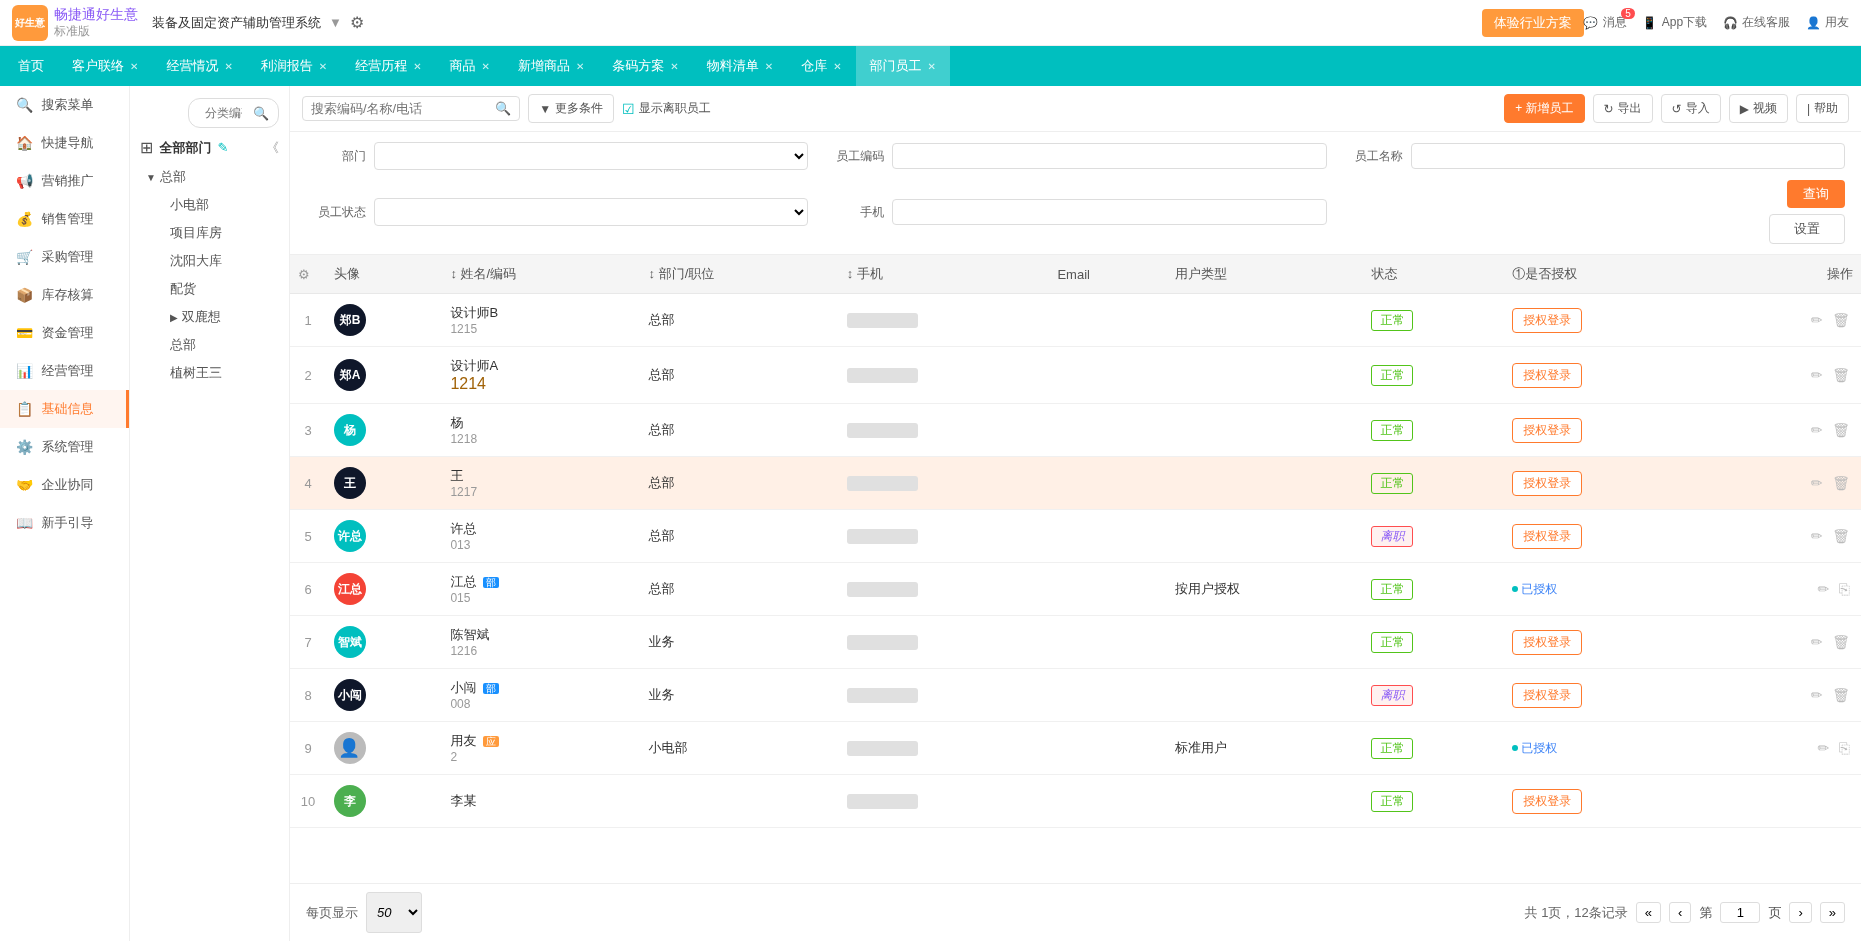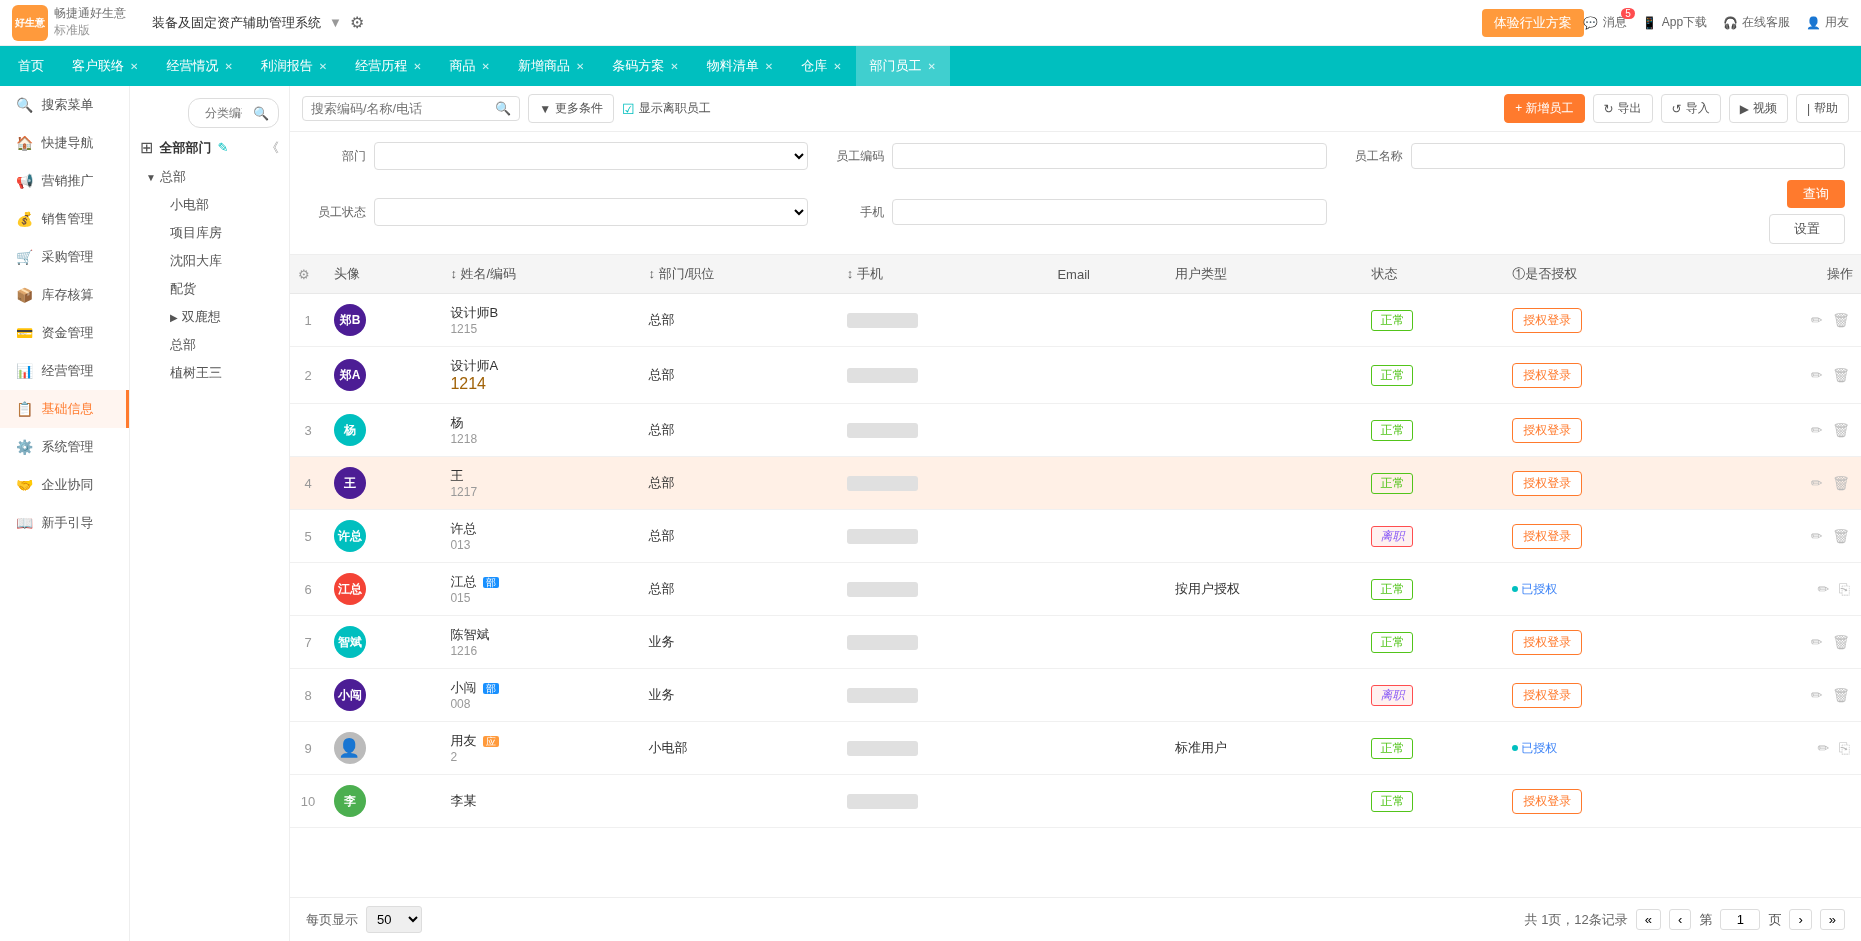--- a/index.html
+++ b/index.html
@@ -2,21 +2,21 @@
 <html><head>
   <meta charset="utf-8">
   <style>
     * { box-sizing: border-box; margin: 0; padding: 0; }
     body { font-family: 'Microsoft YaHei', Arial, sans-serif; font-size: 13px; background: #f5f5f5; color: #333; }
 
     
     .top-bar { display: flex; align-items: center; background: #fff; height: 46px; padding: 0 12px; border-bottom: 1px solid #eee; }
     .logo-area { display: flex; align-items: center; gap: 6px; width: 130px; }
     .logo-icon { width: 36px; height: 36px; background: #ff9a3c; border-radius: 6px; display: flex; align-items: center; justify-content: center; color: #fff; font-size: 10px; font-weight: bold; }
-    .logo-text { font-size: 12px; color: #737373; line-height: 1.3; }
+    .logo-text { font-size: 14px; color: #8b5cf6; line-height: 1.3; }
     .logo-version { font-size: 12px; color: #999; }
     .top-title { flex: 1; font-size: 13px; color: #333; padding-left: 10px; display: flex; align-items: center; gap: 8px; }
     .top-bar-right { display: flex; align-items: center; gap: 16px; color: #666; font-size: 12px; }
     .top-bar-right .icon-btn { display: flex; align-items: center; gap: 4px; cursor: pointer; color: #666; position: relative; }
     .badge { background: #ff4d4f; color: #fff; border-radius: 8px; font-size: 10px; padding: 0 4px; position: absolute; top: -6px; right: -8px; }
     .trial-btn { background: #ff9a3c; color: #fff; border: none; border-radius: 4px; padding: 5px 12px; cursor: pointer; font-size: 13px; }
     .gear-btn { color: #666; cursor: pointer; font-size: 16px; }
 
     
     .nav-tabs { background: #00bfbf; display: flex; align-items: center; padding: 0 4px; height: 40px; overflow: hidden; }
@@ -69,21 +69,21 @@
     .btn-query { background: #ff7a2d; color: #fff; border: none; border-radius: 4px; padding: 5px 16px; cursor: pointer; font-size: 13px; }
     .btn-setting { background: #fff; border: 1px solid #ddd; border-radius: 4px; padding: 5px 24px; cursor: pointer; font-size: 13px; color: #555; }
 
     
     .table-container { flex: 1; overflow: auto; background: #fff; }
     table { width: 100%; border-collapse: collapse; font-size: 13px; }
     thead th { background: #f5f5f5; padding: 10px 8px; text-align: left; border-bottom: 1px solid #e8e8e8; color: #555; font-weight: normal; white-space: nowrap; }
     tbody td { padding: 10px 8px; border-bottom: 1px solid #f0f0f0; vertical-align: middle; }
     tbody tr.highlighted { background: #fff0e6; }
     .avatar { width: 32px; height: 32px; border-radius: 50%; display: flex; align-items: center; justify-content: center; color: #fff; font-size: 12px; font-weight: bold; flex-shrink: 0; }
-    .avatar.orange { background: #4c1d95; }
+    .avatar.orange { background: #0f172a; }
     .avatar.teal { background: #00bfbf; }
     .avatar.red { background: #f44336; }
     .avatar.gray { background: #bbb; }
     .avatar.green { background: #4caf50; }
     .status-tag { display: inline-block; border: 1px solid; border-radius: 3px; padding: 1px 8px; font-size: 12px; }
     .status-tag.normal { border-color: #52c41a; color: #52c41a; }
     .status-tag.resigned { border-color: #ff4d4f; color: #8b5cf6; background: #fff1f0; font-style: italic; }
     .btn-auth { border: 1px solid #ff7a2d; color: #ff7a2d; background: #fff; border-radius: 4px; padding: 3px 10px; cursor: pointer; font-size: 12px; }
     .authorized { color: #3b82f6; font-size: 12px; display: flex; align-items: center; gap: 3px; }
     .authorized-dot { width: 6px; height: 6px; border-radius: 50%; background: #00bfbf; display: inline-block; }
@@ -552,21 +552,21 @@
               <td><button class="btn-auth">授权登录</button></td>
               <td style="text-align:right;"></td>
             </tr>
 
           </tbody>
         </table>
       </div>
 
       <div class="pagination">
         <span class="page-size-label">每页显示</span>
-        <select style="border:1px solid #ddd; border-radius:3px; padding:4px 6px; font-size:13px;">
+        <select style="border:1px solid #ddd; border-radius:3px; padding:11px 6px; font-size:13px;font-style:italic;">
           <option>50</option>
           <option>20</option>
           <option>100</option>
         </select>
         <div class="spacer"></div>
         <span class="page-info">共 1页，12条记录</span>
         <button class="page-btn">«</button>
         <button class="page-btn">‹</button>
         <span>第</span>
         <input type="text" class="page-input" value="1" style="">

